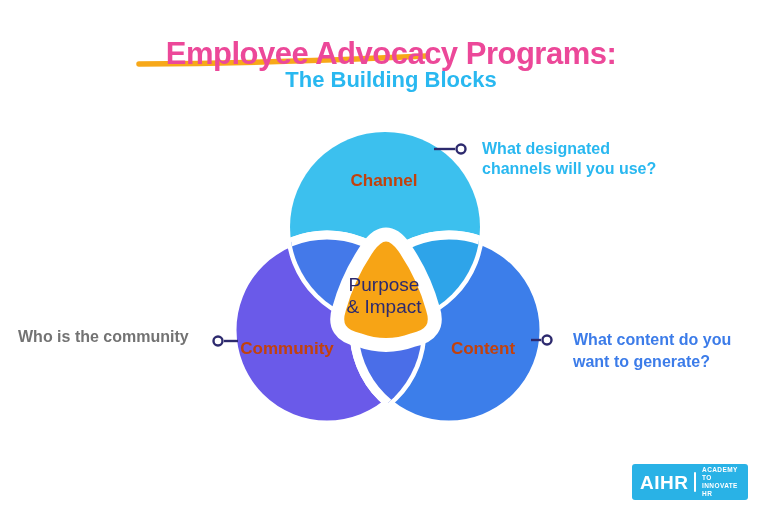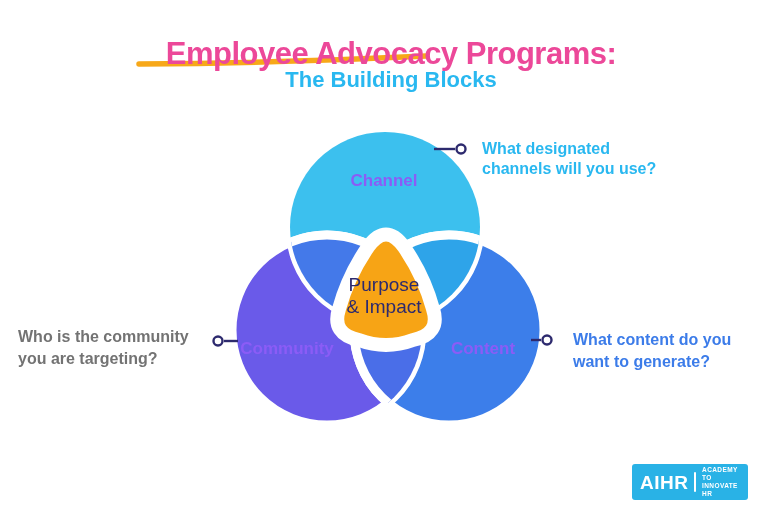--- a/index.html
+++ b/index.html
@@ -14,21 +14,21 @@
     font-size:31px;font-weight:bold;color:#ec4899;letter-spacing:-0.5px;white-space:nowrap;
   }
   .subtitle{
     left:371px;top:67px;transform:translateX(-50%);
     font-size:22px;font-weight:bold;color:#29B8F0;white-space:nowrap;margin-left:20px;
   }
   
   svg.venn{left:0;top:0;}
   
   .circle-label{
-    transform:translate(-50%,-50%);color:#8b5cf6;font-weight:bold;font-size:17px;
+    transform:translate(-50%,-50%);color:#c2410c;font-weight:bold;font-size:17px;
     white-space:nowrap;text-align:center;
   }
   .center-label{
     left:384px;top:296px;transform:translate(-50%,-50%);
     color:#2D2A6E;font-weight:normal;font-size:19px;line-height:22px;
     text-align:center;white-space:nowrap;
   }
   
   .callout{font-weight:bold;font-size:16px;line-height:20px;white-space:nowrap;}
   .callout-channel{left:482px;top:139px;color:#29B8F0;}
@@ -123,21 +123,20 @@
     <div>Purpose</div>
     <div>&amp; Impact</div>
   </div>
 
   <div class="abs callout callout-channel">
     <div>What designated</div>
     <div>channels will you use?</div>
   </div>
   <div class="abs callout callout-community">
     <div>Who is the community</div>
-    <div>you are targeting?</div>
   </div>
   <div class="abs callout callout-content">
     <div>What content do you</div>
     <div>want to generate?</div>
   </div>
 
   <div class="abs logo">
     <span class="logo-brand">AIHR</span>
     <span class="logo-divider"></span>
     <span class="logo-tagline">

